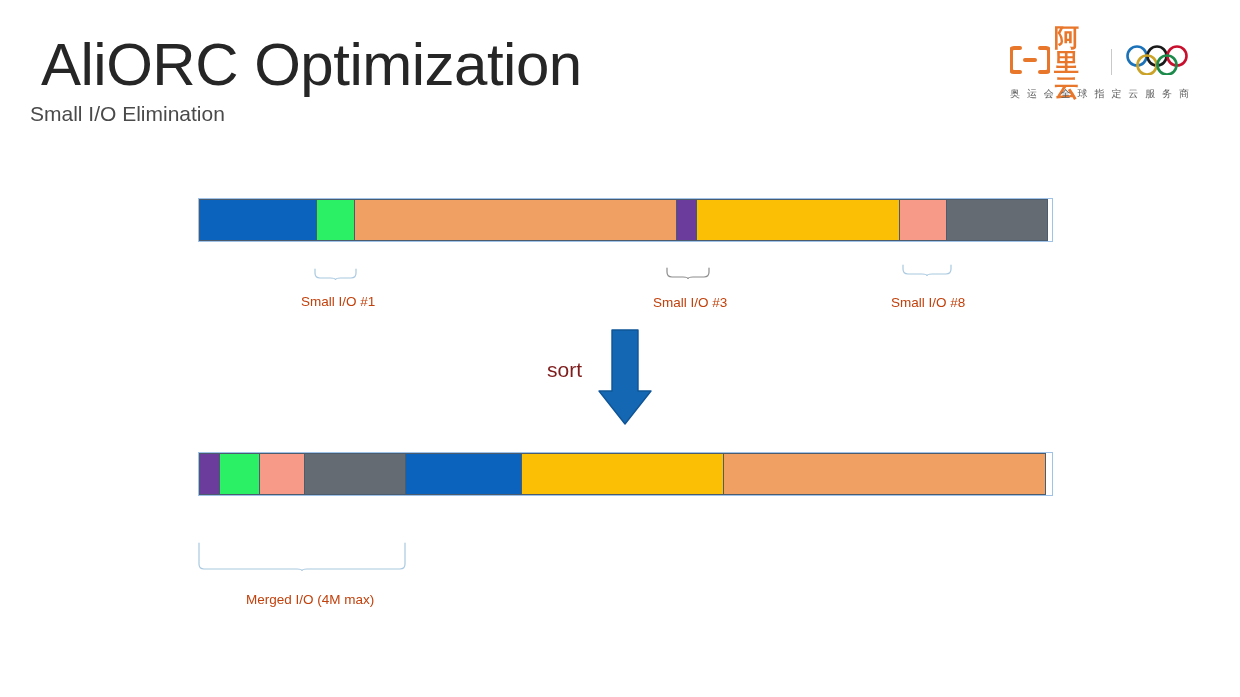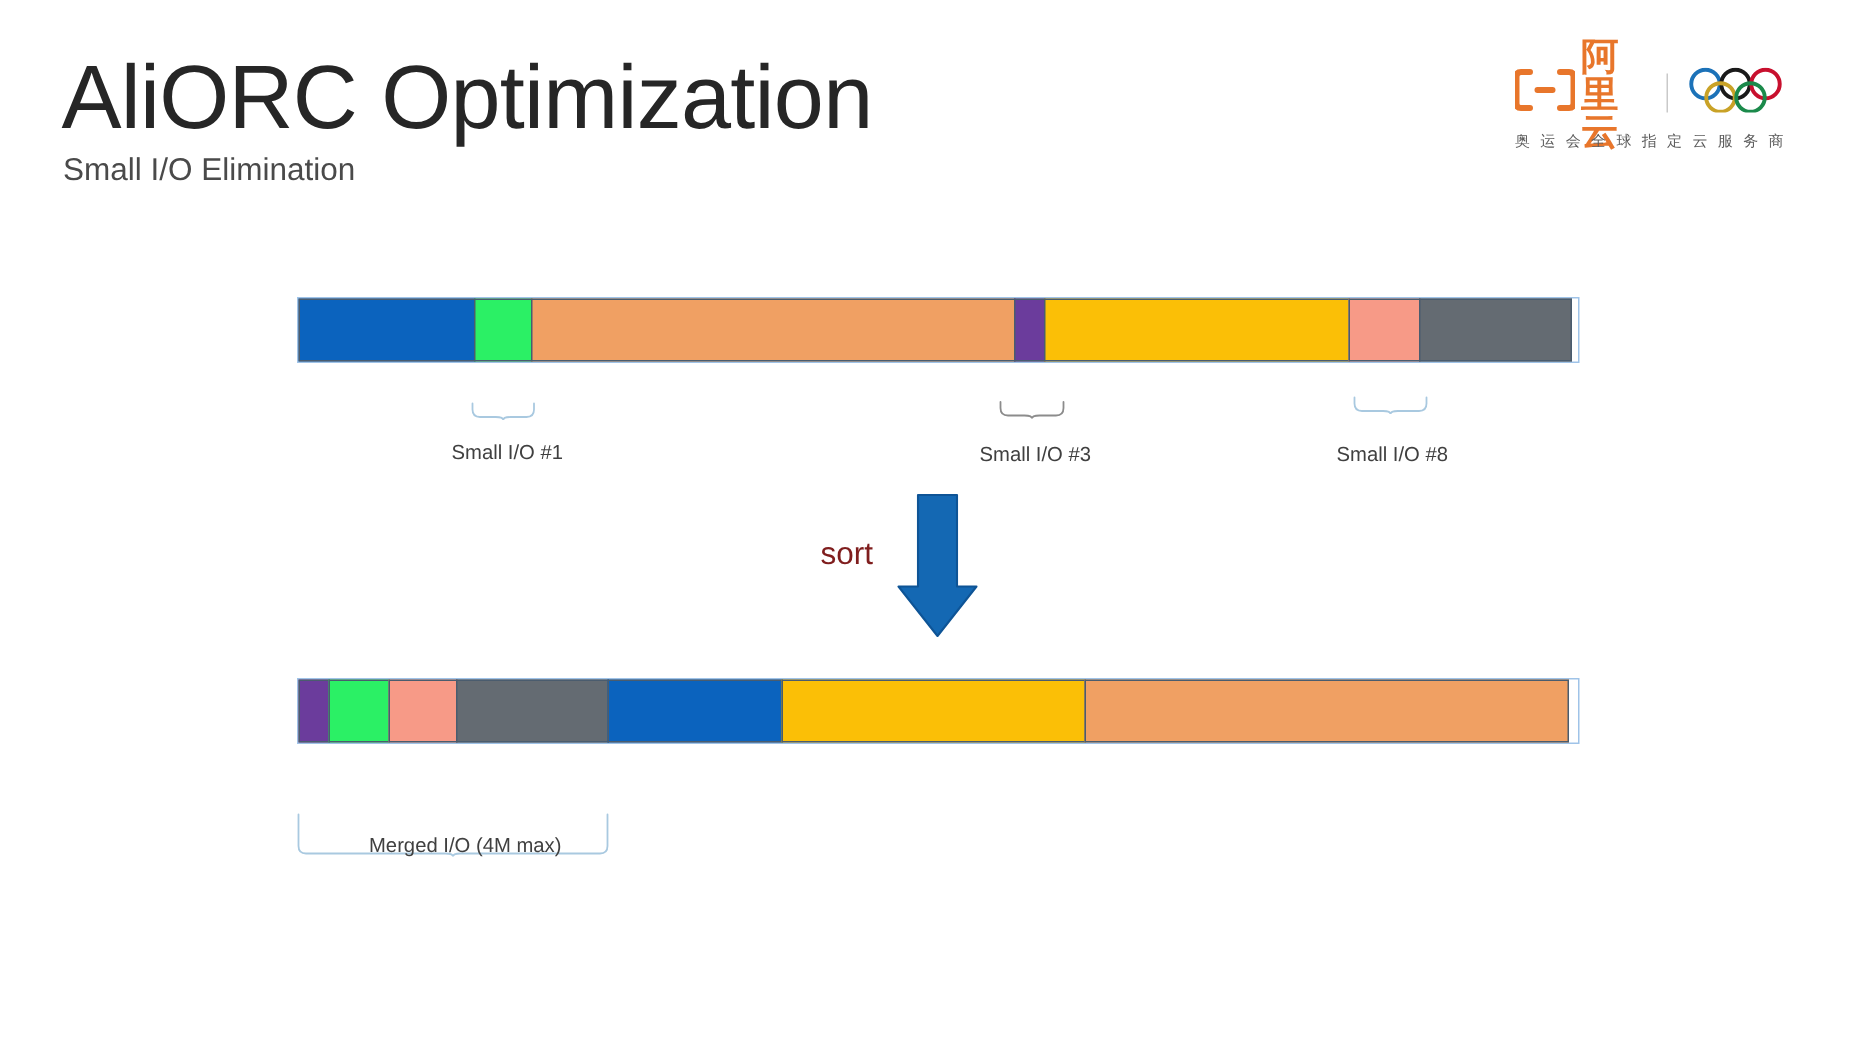--- a/index.html
+++ b/index.html
@@ -23,21 +23,21 @@
     top: 30px;
     font-size: 60px;
     font-weight: 400;
     letter-spacing: -0.5px;
     color: #262626;
     line-height: 1.15;
     white-space: nowrap;
   }
   #slide-subtitle {
     position: absolute;
-    left: 42px;
+    left: 30px;
     top: 102px;
     font-size: 21px;
     font-weight: 400;
     color: #4a4a4a;
     white-space: nowrap;
   }
 
   
   #logo-block {
     position: absolute;
@@ -115,21 +115,21 @@
   }
   .seg:first-child { margin-left: 0; }
 
   
   .brace {
     position: absolute;
   }
   .brace-label {
     position: absolute;
     font-size: 13.5px;
-    color: #404040;
+    color: #c2410c;
     white-space: nowrap;
     text-align: center;
   }
 
   
   #sort-arrow {
     position: absolute;
     left: 598px;
     top: 329px;
   }
@@ -207,20 +207,20 @@
 <div class="brace-label" id="label-2" style="left: 653px; top: 295px;">Small I/O #3</div>
 
 <svg class="brace" id="brace-3" width="52" height="17" viewBox="0 0 52 17" style="left: 901px; top: 263px;">
     <path d="M2,2 L2,6 Q2,11 7,11 L21,11 Q26,11 26,13 Q26,11 31,11 L45,11 Q50,11 50,6 L50,2" fill="none" stroke="#A9C9E0" stroke-width="1.2" stroke-linecap="round"></path>
   </svg>
 <div class="brace-label" id="label-3" style="left: 891px; top: 295px;">Small I/O #8</div>
 
 <svg class="brace" id="brace-merged" width="210" height="34" viewBox="0 0 210 34" style="left: 197px; top: 541px;">
     <path d="M2,2 L2,23 Q2,28 7,28 L100,28 Q105,28 105,30 Q105,28 110,28 L203,28 Q208,28 208,23 L208,2" fill="none" stroke="#A9C9E0" stroke-width="1.2" stroke-linecap="round"></path>
   </svg>
-<div class="brace-label" id="label-merged" style="left: 246px; top: 556px;">Merged I/O (4M max)</div>
+<div class="brace-label" id="label-merged" style="left: 246px; top: 592px;">Merged I/O (4M max)</div>
 
 <span id="sort-arrow">
   <svg width="54" height="96" viewBox="0 0 54 96">
     <path d="M14 1 L40 1 L40 62 L53 62 L27 95 L1 62 L14 62 Z" fill="#1468B3" stroke="#0E5496" stroke-width="1.4" stroke-linejoin="round"></path>
   </svg>
 </span>
 <div id="sort-label">sort</div>
 
 </body></html>

